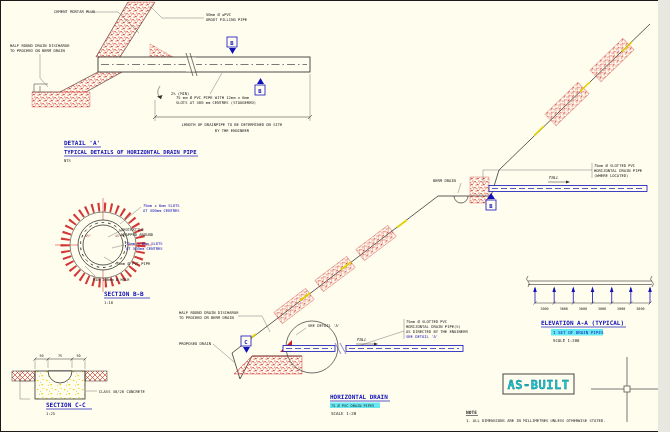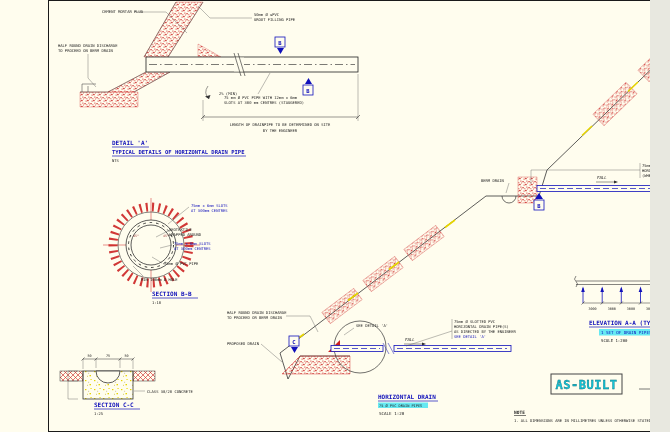--- a/index.html
+++ b/index.html
@@ -1,16 +1,16 @@
 <!DOCTYPE html>
 <html><head>
 <meta charset="utf-8">
 <style>
   html,body{margin:0;padding:0;background:#e8e8e0;}
-  .page{width:602px;height:432px;position:relative;background:#fffdee;overflow:hidden;padding-left:48px;}
+  .page{width:658px;height:432px;position:relative;background:#fffdee;overflow:hidden;}
   svg{display:block;}
   text{font-family:"DejaVu Sans Mono","Liberation Mono",monospace;}
   .lbl{font-size:3.8px;fill:#222;}
   .lblb{font-size:3.8px;fill:#1111bb;}
   .ttl{font-size:6px;font-weight:bold;fill:#1111bb;}
   .scl{font-size:3.8px;fill:#222;}
   .dim{font-size:3.4px;fill:#222;}
   .flag{font-size:5.5px;font-weight:bold;fill:#1111bb;}
   .fall{font-size:4px;font-style:italic;fill:#222;}
   .stamp{font-size:12px;font-weight:bold;fill:#13c5d8;stroke:#0a6a77;stroke-width:0.35px;letter-spacing:0.5px;}

